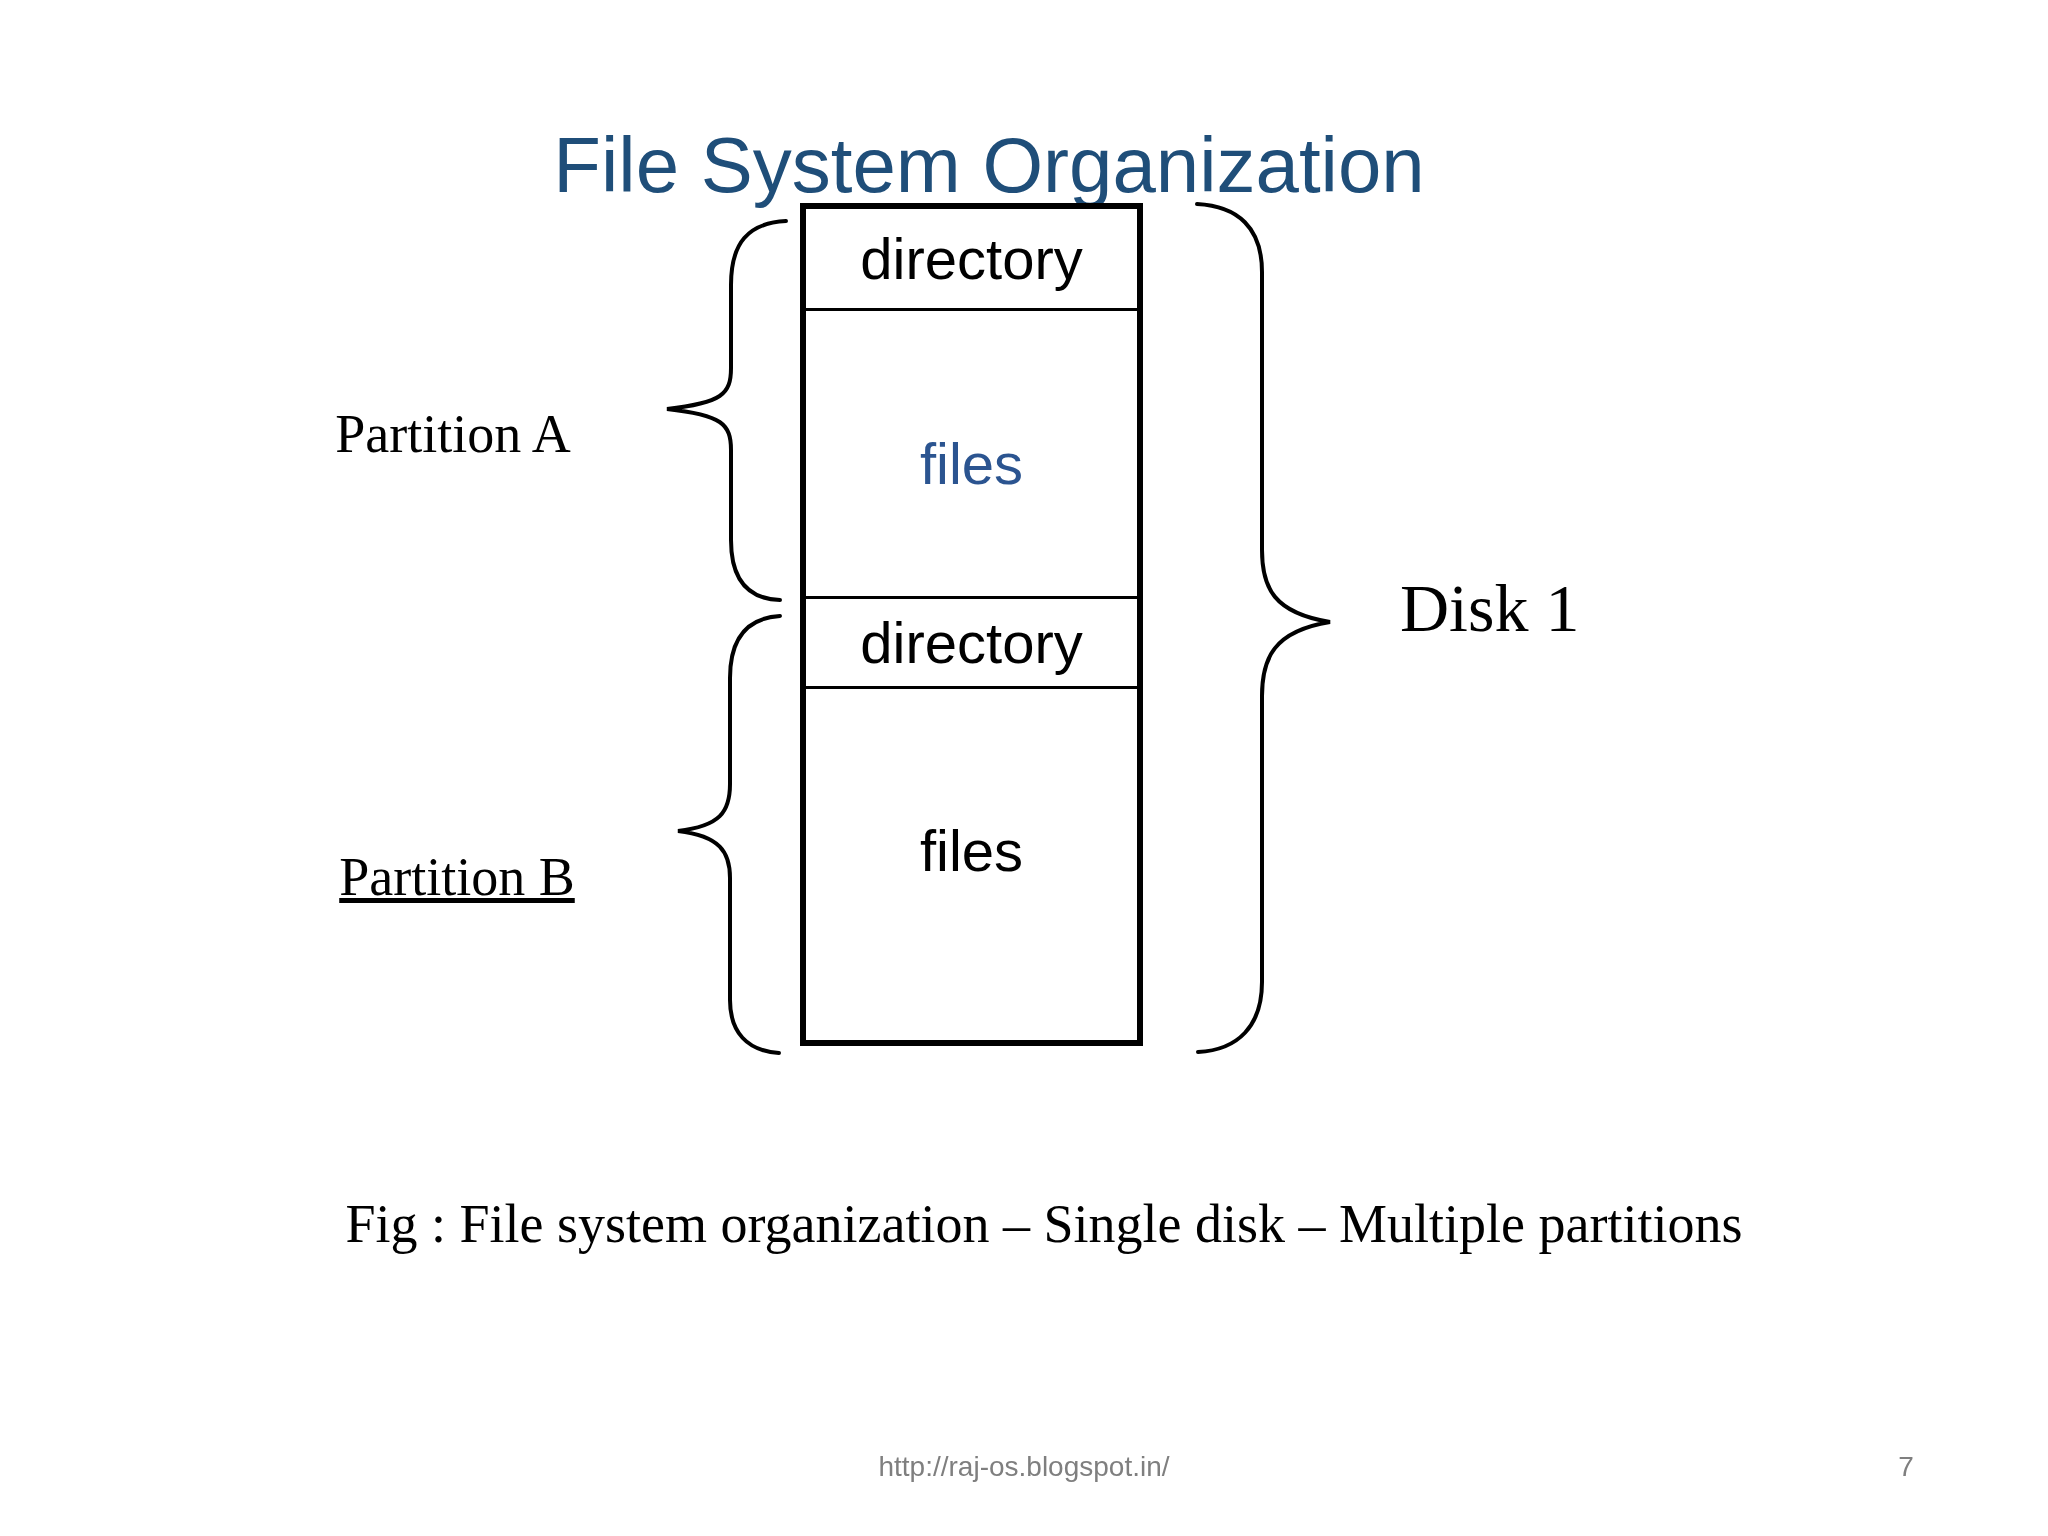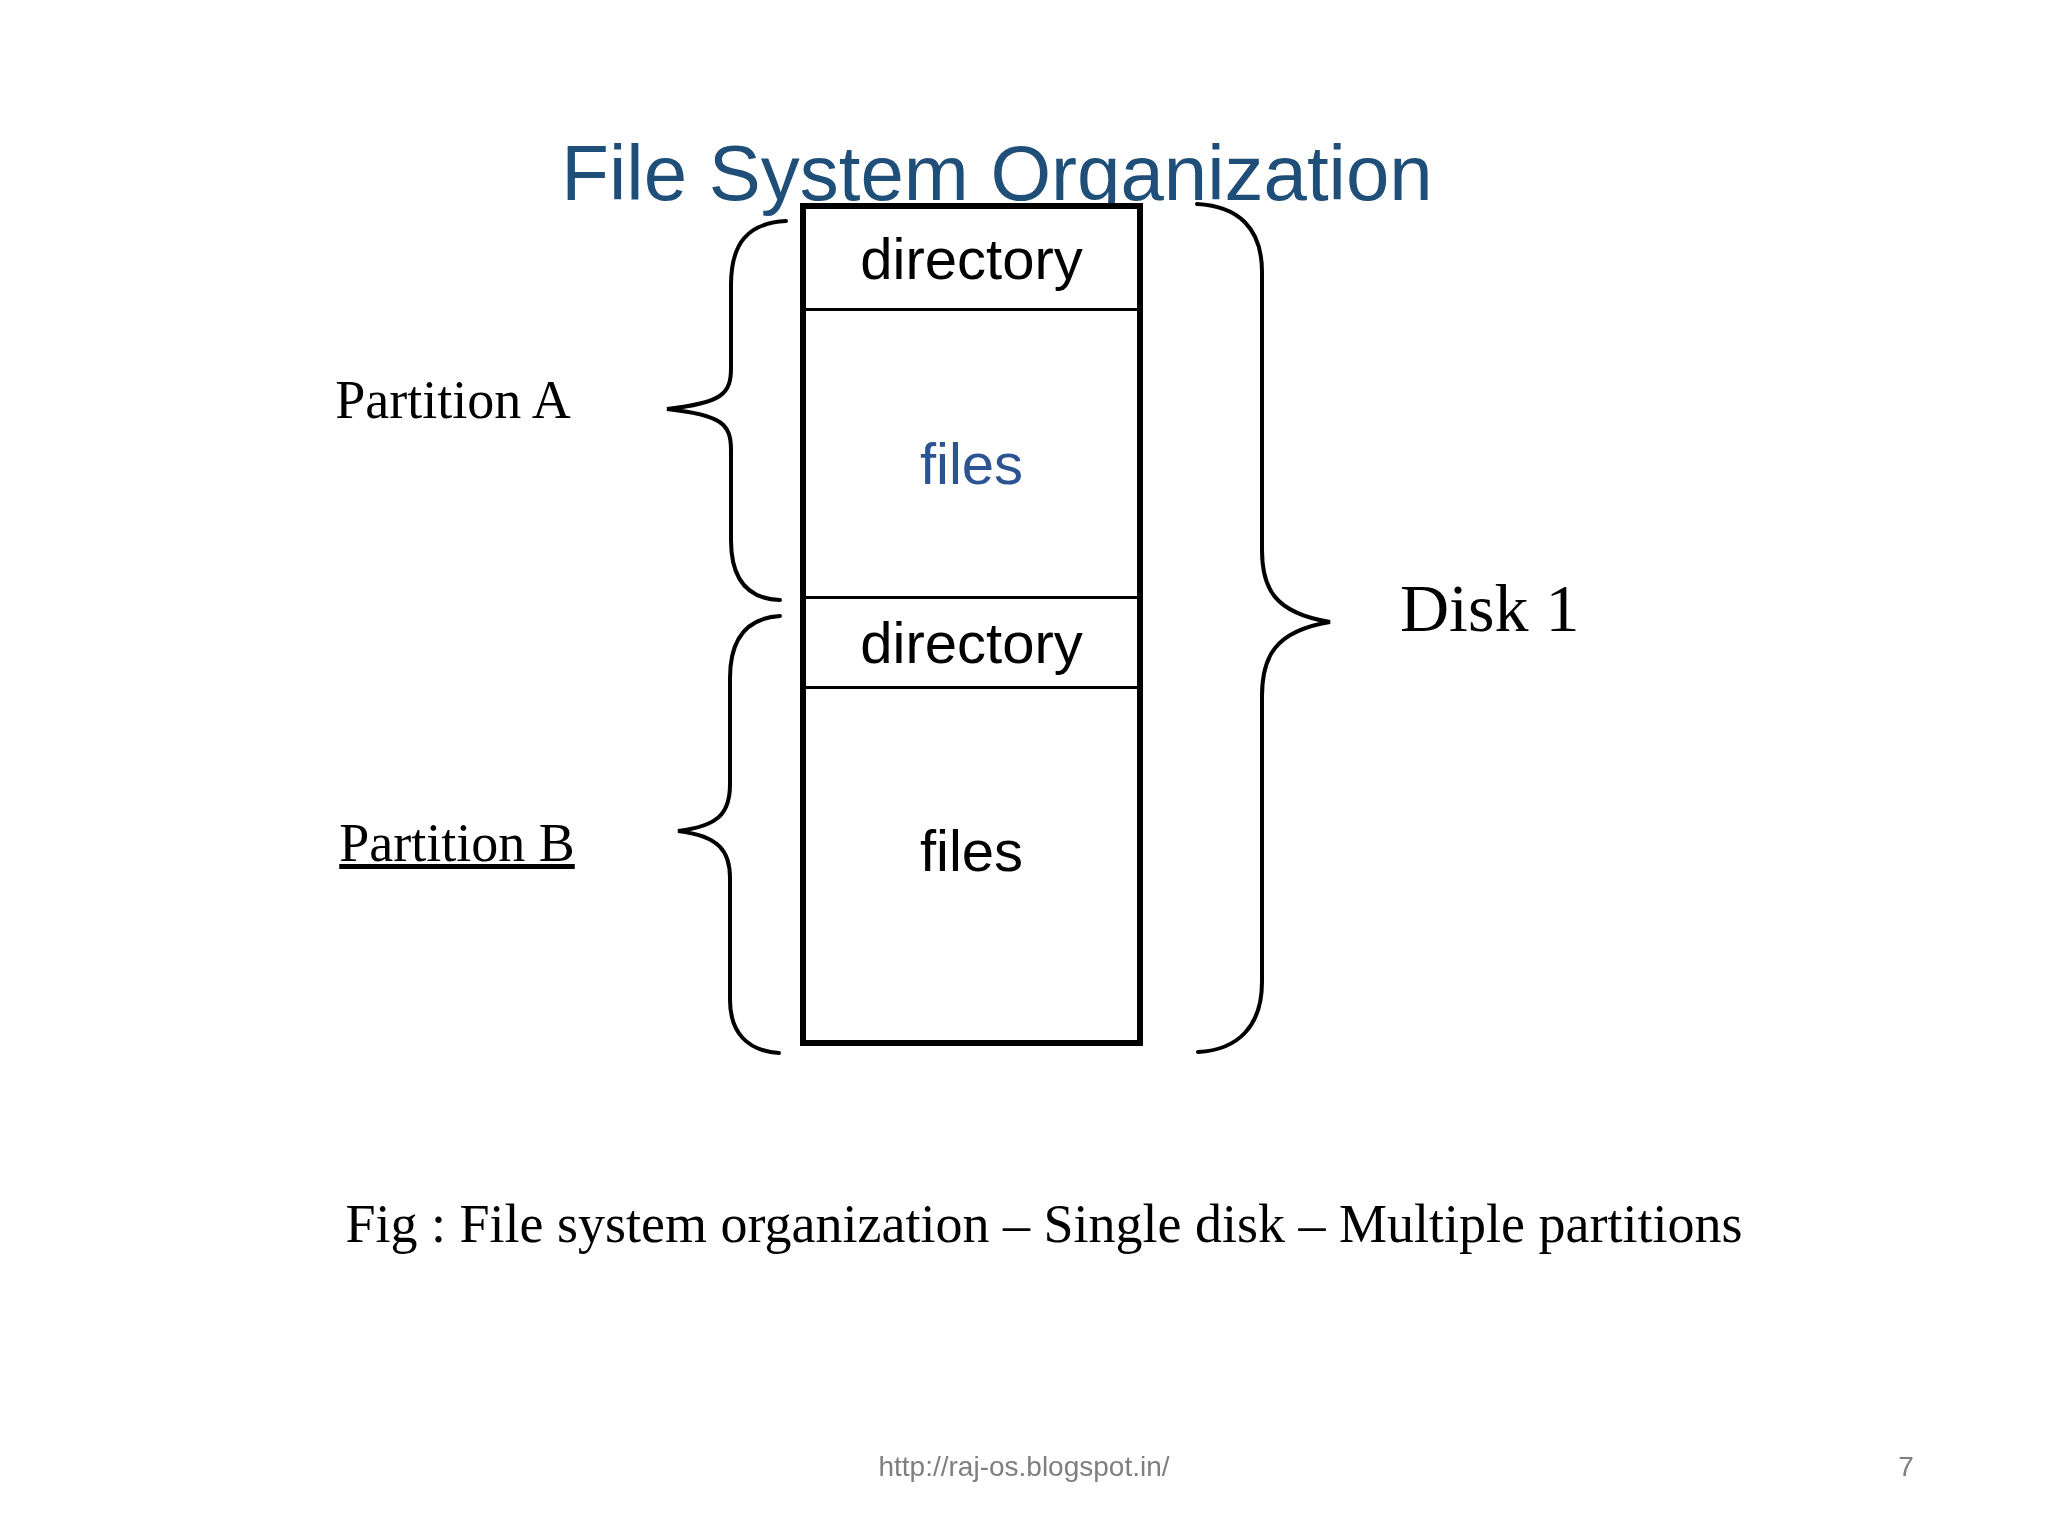--- a/index.html
+++ b/index.html
@@ -2,21 +2,21 @@
 <html style="--title_color: #1f4e79; --files_accent_color: #2b5490; --text_color: #000000; --muted_color: #7f7f7f; --line_color: #000000; --background_color: #ffffff;"><head>
 <meta charset="utf-8">
 <style>
   html,body{margin:0;padding:0;background:#ffffff;}
   .slide{
     position:relative;width:2048px;height:1536px;overflow:hidden;
     background:var(--background_color,#ffffff);
     font-family:"Liberation Sans",sans-serif;
   }
   .title{
-    position:absolute;top:118px;left:0;width:1978px;margin:8px;
+    position:absolute;top:118px;left:0;width:1978px;margin:0;
     text-align:center;font-size:78px;font-weight:400;line-height:94px;
     color:var(--title_color,#1f4e79);
   }
   
   .disk-rect{
     position:absolute;left:800px;top:203px;width:343px;height:843px;
     box-sizing:border-box;border:6px solid var(--line_color,#000);
     background:#ffffff;
   }
   .section{
@@ -32,20 +32,21 @@
   .divider{position:absolute;left:0;width:331px;height:3px;background:var(--line_color,#000);}
   .d1{top:99px}.d2{top:387px}.d3{top:477px}
   
   .braces{position:absolute;left:0;top:0;pointer-events:none;}
   .braces path{fill:none;stroke:var(--line_color,#000);stroke-width:4;stroke-linecap:round;}
   
   .partition-label{
     position:absolute;width:360px;text-align:center;
     font-family:"Liberation Serif",serif;font-size:54px;line-height:64px;
     color:var(--text_color,#000);
+    margin-top:34px;
   }
   .pa{left:273px;top:368px;}
   .pb{left:277px;top:811px;text-decoration:underline;}
   .disk-label{
     position:absolute;left:1400px;top:564px;
     font-family:Liberation Serif, serif;font-size:68px;line-height:88px;
     color:var(--text_color,#000);
   }
   .caption{
     position:absolute;left:40px;top:1192px;width:2008px;text-align:center;

